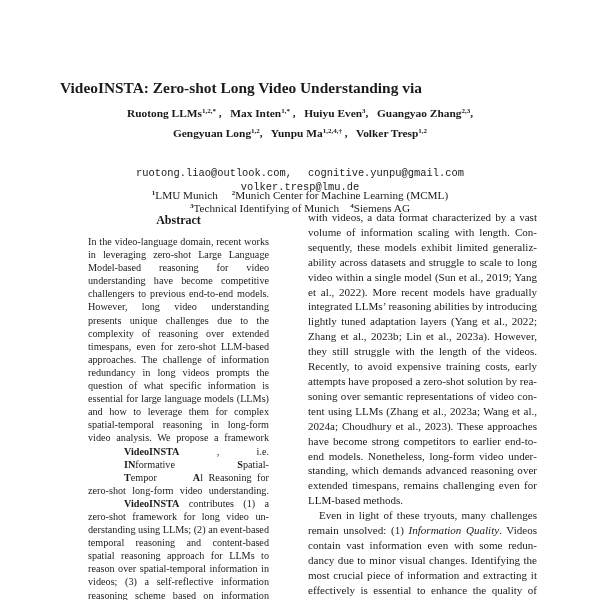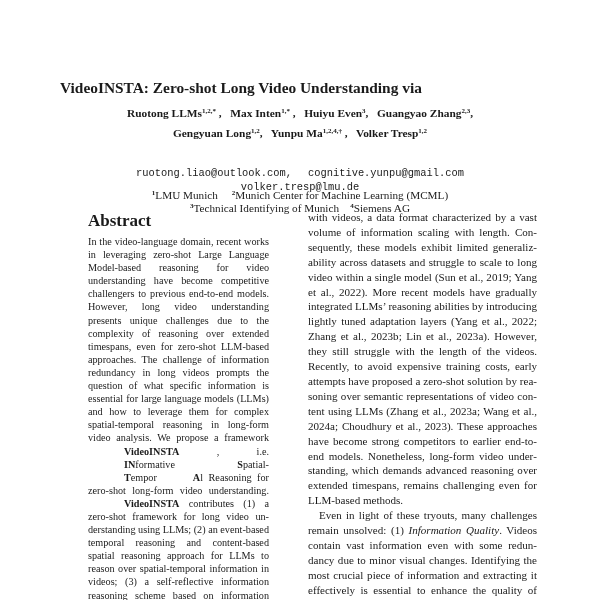--- a/index.html
+++ b/index.html
@@ -12,21 +12,21 @@
              font-weight: bold; font-size: 11.4px; line-height: 19.5px; }
   .authors sup, .affil sup { font-weight: bold; font-size: 7px; vertical-align: 4px; line-height: 0; }
   .affil { position: absolute; left: 60px; width: 480px; top: 141px; text-align: center;
            font-size: 11.2px; line-height: 13.2px; margin-top: 48px; }
   .emails { position: absolute; left: 60px; width: 480px; top: 167px; text-align: center;
             font-family: "Liberation Mono", "DejaVu Sans Mono", monospace; font-size: 10.4px; line-height: 13.5px; }
   .emails .gap { display: inline-block; width: 16px; }
   .col { position: absolute; font-size: 10.2px; line-height: 13.1px; text-align: justify; }
   .col-left { left: 88px; width: 181px; top: 214px; }
   .col-right { left: 308px; width: 229px; top: 210px; font-size: 11.05px; line-height: 14.9px; }
-  .abstract-heading { text-align: left; font-weight: bold; font-size: 17px; margin: 0 0 8px 0; line-height: 13px; }
+  .abstract-heading { text-align: center; font-weight: bold; font-size: 12px; margin: 0 0 8px 0; line-height: 13px; }
   .col p { margin: 0; hyphens: manual; }
   .col-right p.indent { text-indent: 11px; }
   b { font-weight: bold; margin-left: 36px; }
   i { font-style: italic; }
 </style>
 </head>
 <body>
 
 <div class="page">
 

